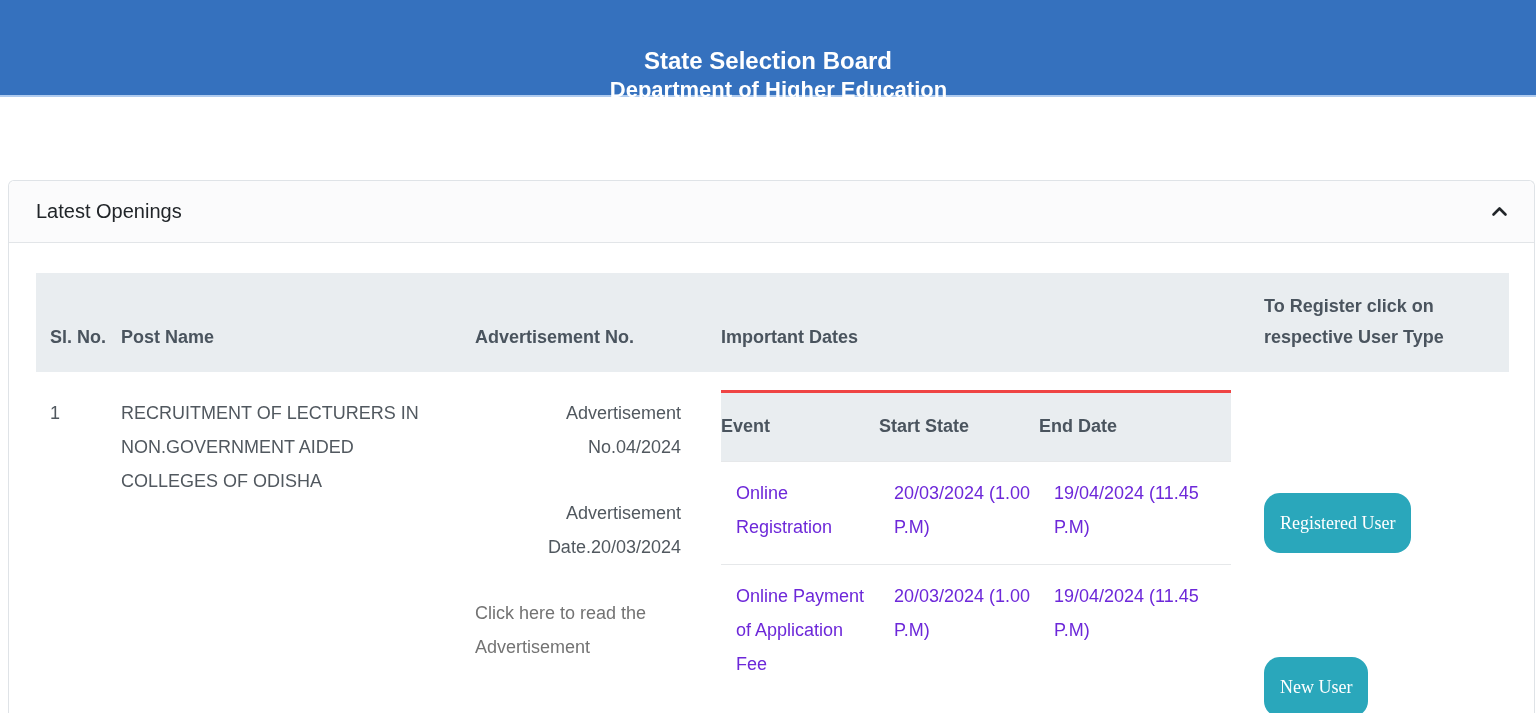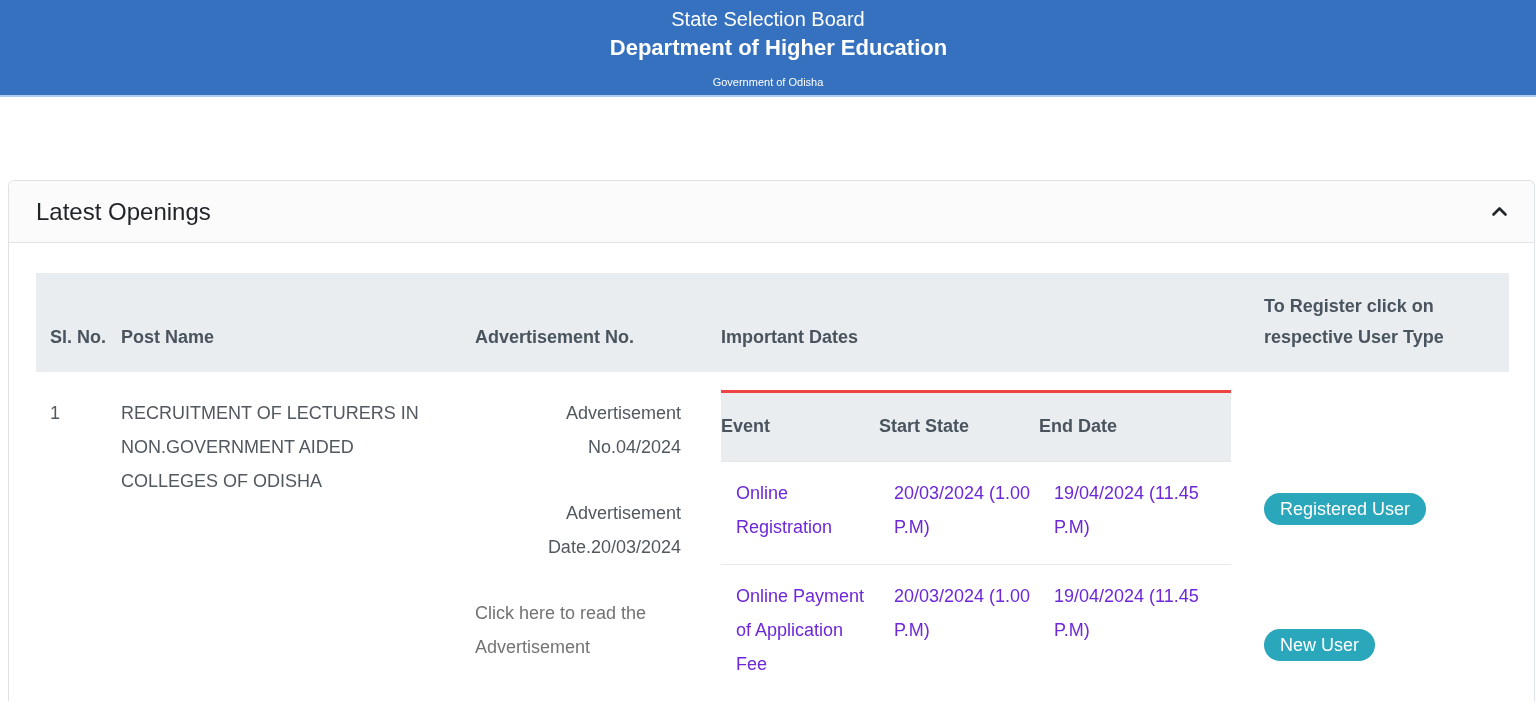--- a/index.html
+++ b/index.html
@@ -13,21 +13,21 @@
   
   .top-header {
     width: 100%;
     height: 97px;
     background: #3571BE;
     border-bottom: 2px solid #AFCBEF;
     text-align: center;
     color: #ffffff;
     padding-top: 5px;
   }
-  .gov-line1 { font-size: 20px; font-weight: 400; line-height: 28px; }
+  .gov-line1 { font-size: 24px; font-weight: 700; line-height: 28px; margin-top: 42px; }
   .gov-line2 { font-size: 22px; font-weight: 700; line-height: 30px; margin-left: 21px; }
   .gov-sub   { font-size: 11px; font-weight: 400; margin-top: 13px; }
 
   
   .panel {
     margin: 83px 1px 0 8px;
     border: 1px solid #DFE3E7;
     border-bottom: none;
     border-radius: 6px 6px 0 0;
     background: #ffffff;
@@ -36,21 +36,21 @@
     display: flex;
     justify-content: space-between;
     align-items: center;
     height: 62px;
     padding: 0 26px 0 27px;
     background: #FBFBFC;
     border-bottom: 1px solid #E2E5E8;
     border-radius: 6px 6px 0 0;
     cursor: pointer;
   }
-  .panel-title { font-size: 24px; color: #212529; }
+  .panel-title { font-size: 20px; color: #212529; }
   .chevron { display: inline-flex; align-items: center; }
 
   .panel-body { padding: 30px 25px 0 27px; background: #ffffff; }
 
   
   .main-table { width: 100%; border-collapse: collapse; table-layout: fixed; }
   .main-table thead th {
     background: #E9EDF0;
     color: #4A545E;
     font-weight: 600;
@@ -100,23 +100,23 @@
 
   
   .btn-teal {
     display: block;
     background: #2AA7BB;
     color: #ffffff;
     border: none;
     border-radius: 16px;
     font-size: 18px;
     line-height: 26px;
-    padding: 3px 16px;
+    padding: 17px 16px;
     cursor: pointer;
-    font-family: Liberation Sans, sans-serif;
+    font-family: Liberation Serif, serif;
   }
   .btn-registered { margin-top: 121px; }
   .btn-new        { margin-top: 104px; }
 </style>
 </head>
 <body>
 
 <header class="top-header">
   <div class="gov-line1">State Selection Board</div>
   <div class="gov-line2">Department of Higher Education</div>

